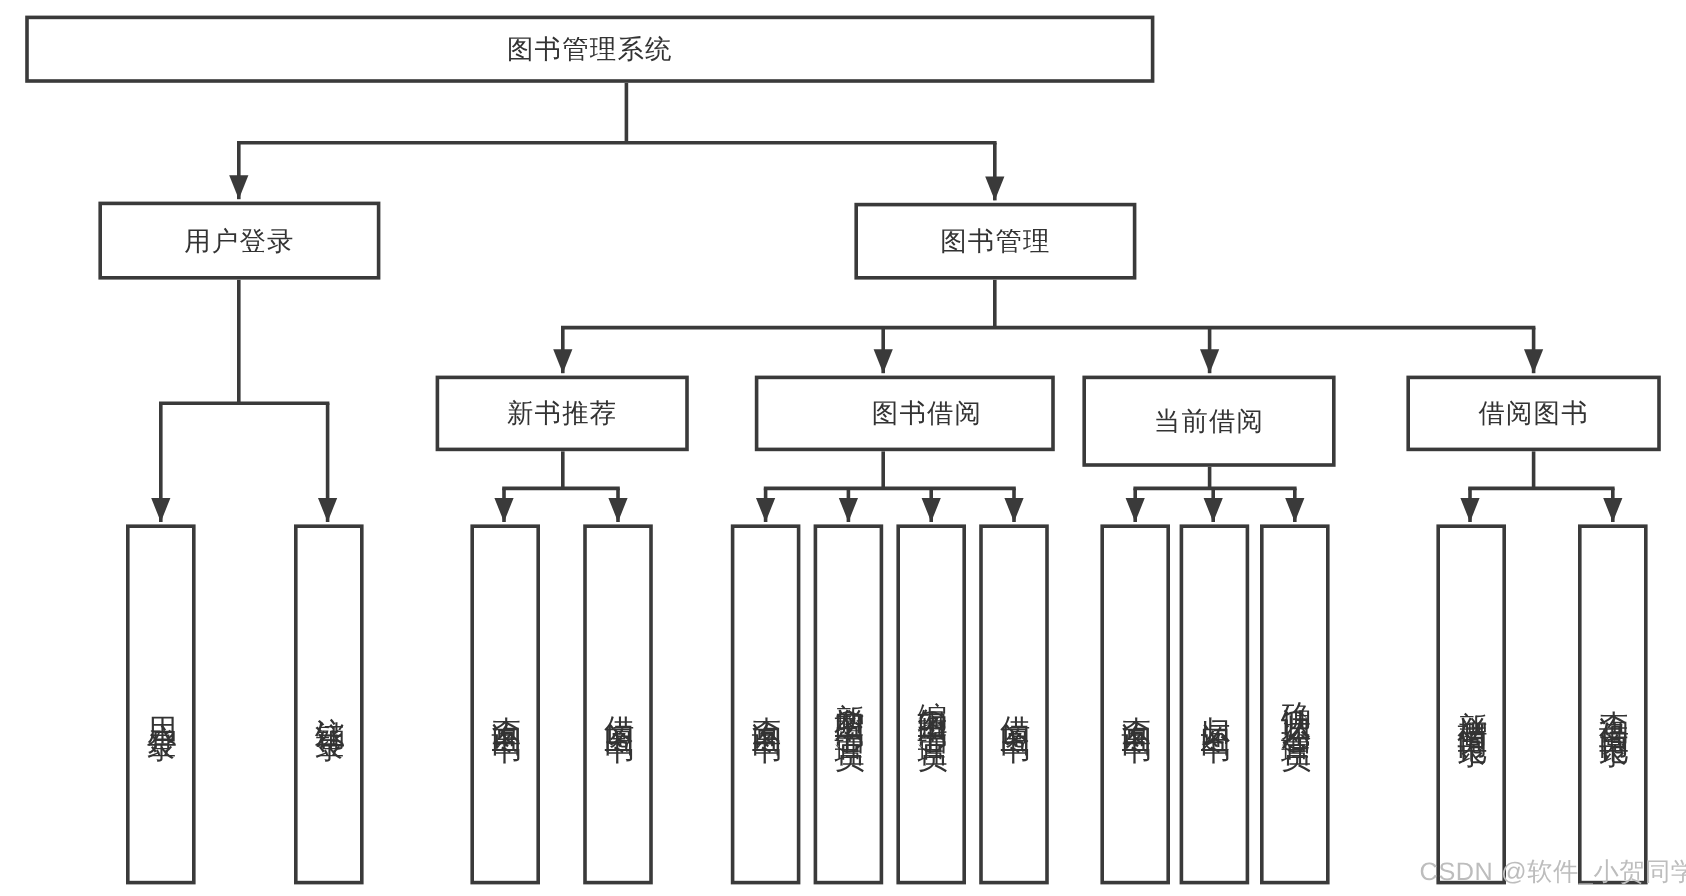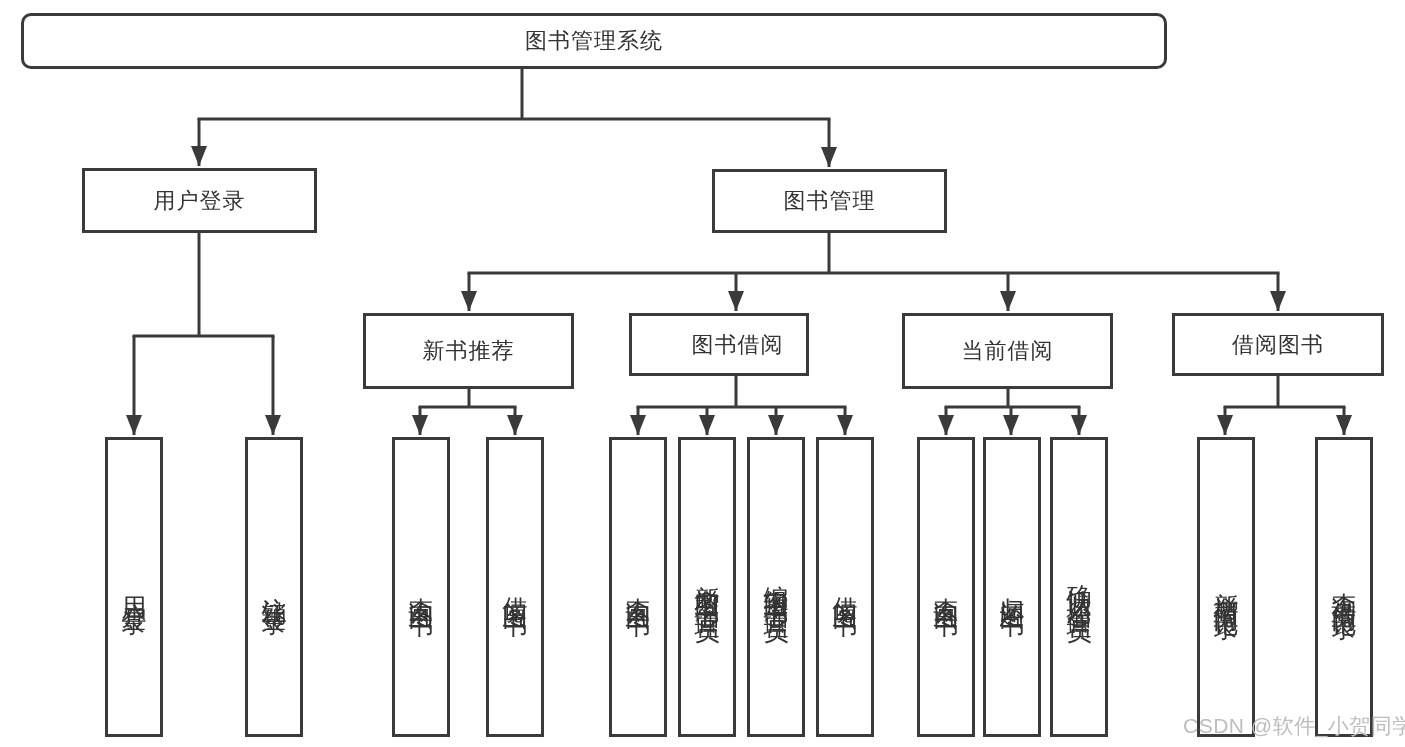--- a/index.html
+++ b/index.html
@@ -117,27 +117,27 @@
 
       <g>
         <line x1="1278" y1="376" x2="1278" y2="407"></line>
         <line x1="1223.5" y1="407" x2="1345.5" y2="407"></line>
         <line x1="1225" y1="407" x2="1225" y2="435" marker-end="url(#arw)"></line>
         <line x1="1344" y1="407" x2="1344" y2="435" marker-end="url(#arw)"></line>
       </g>
     </g>
   </svg>
 
-  <div class="node h" style="left:21px; top:13px; width:1146px; height:56px;border-radius:10px;">图书管理系统</div>
+  <div class="node h" style="left:21px; top:13px; width:941px; height:56px;">图书管理系统</div>
 
   <div class="node h" style="left:82px; top:168px; width:235px; height:65px;">用户登录</div>
   <div class="node h" style="left:712px; top:169px; width:235px; height:64px;">图书管理</div>
 
-  <div class="node h" style="left:363px; top:313px; width:211px; height:76px;">新书推荐</div>
-  <div class="node h" style="left:629px; top:313px; width:180px; height:63px;padding-left:37px;">图书借阅</div>
+  <div class="node h" style="left:363px; top:313px; width:211px; height:63px;">新书推荐</div>
+  <div class="node h" style="left:629px; top:313px; width:250px; height:63px;padding-left:37px;">图书借阅</div>
   <div class="node h" style="left:902px; top:313px; width:211px; height:76px;">当前借阅</div>
   <div class="node h" style="left:1172px; top:313px; width:212px; height:63px;">借阅图书</div>
 
   <div class="node v" style="left:105px; top:437px; width:58px; height:300px;">用户登录</div>
   <div class="node v" style="left:245px; top:437px; width:58px; height:300px;">注销登录</div>
 
   <div class="node v" style="left:392px; top:437px; width:58px; height:300px;">查询图书</div>
   <div class="node v" style="left:486px; top:437px; width:58px; height:300px;">借阅图书</div>
 
   <div class="node v" style="left:609px; top:437px; width:58px; height:300px;">查询图书</div>

